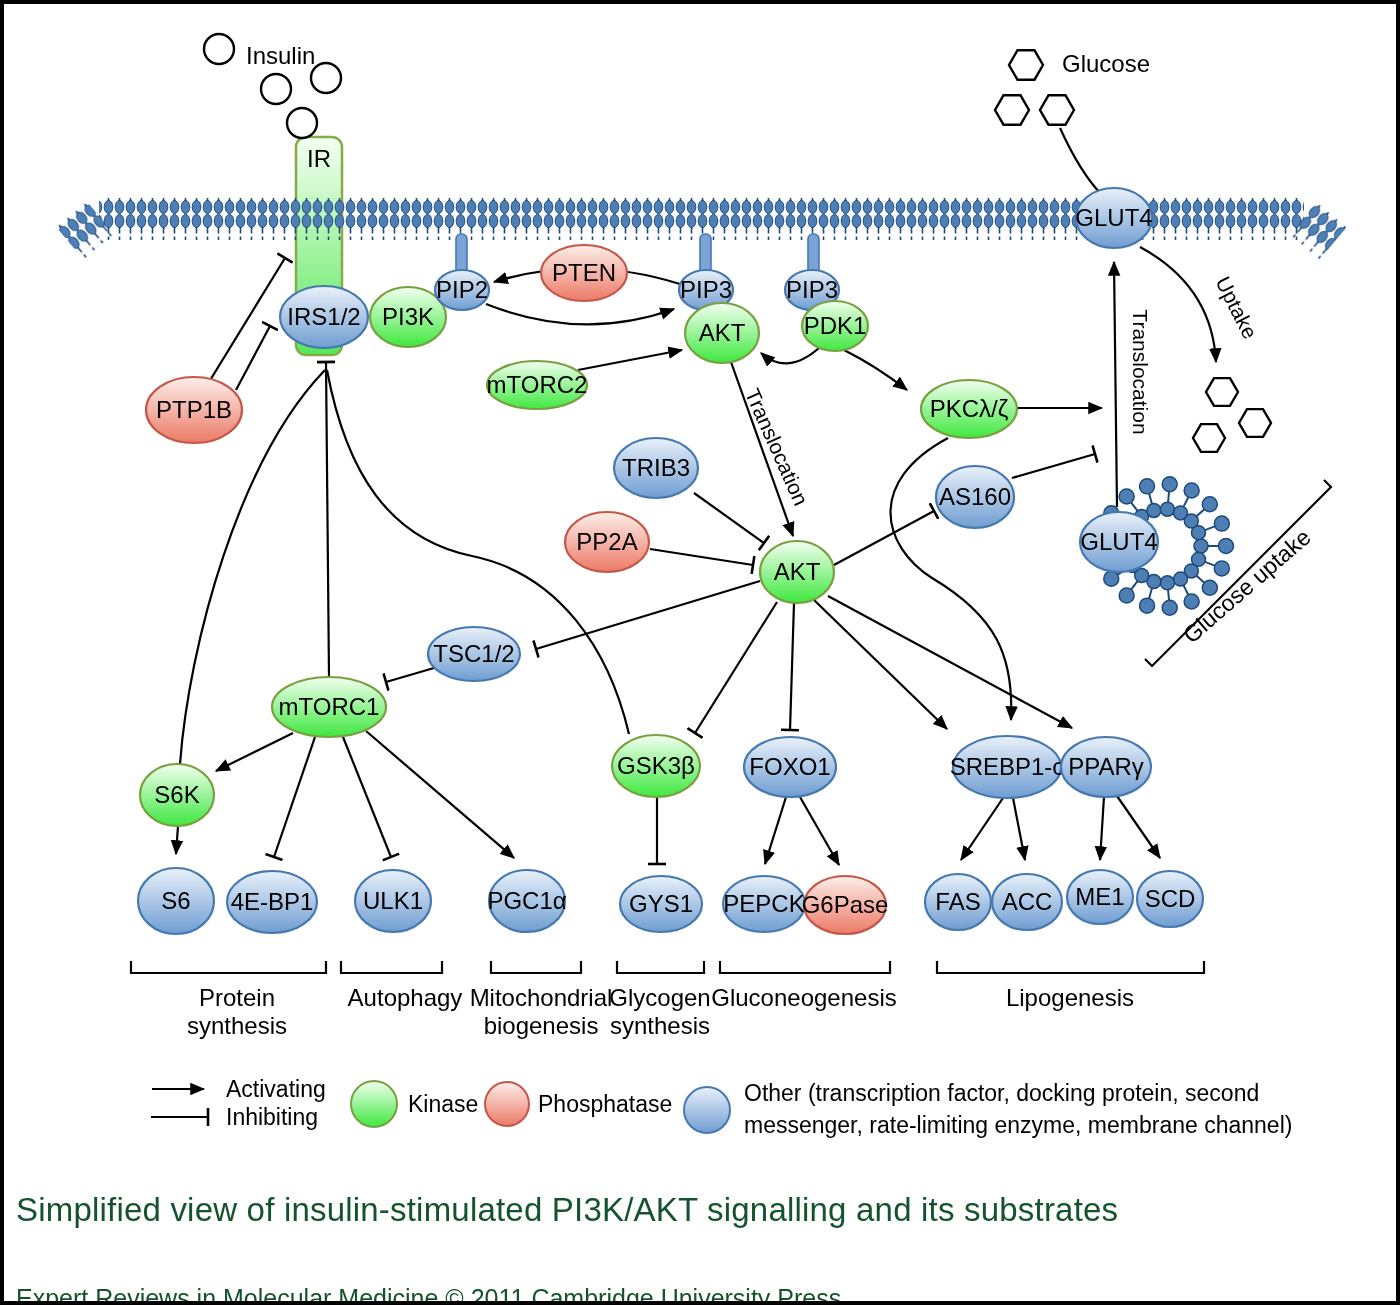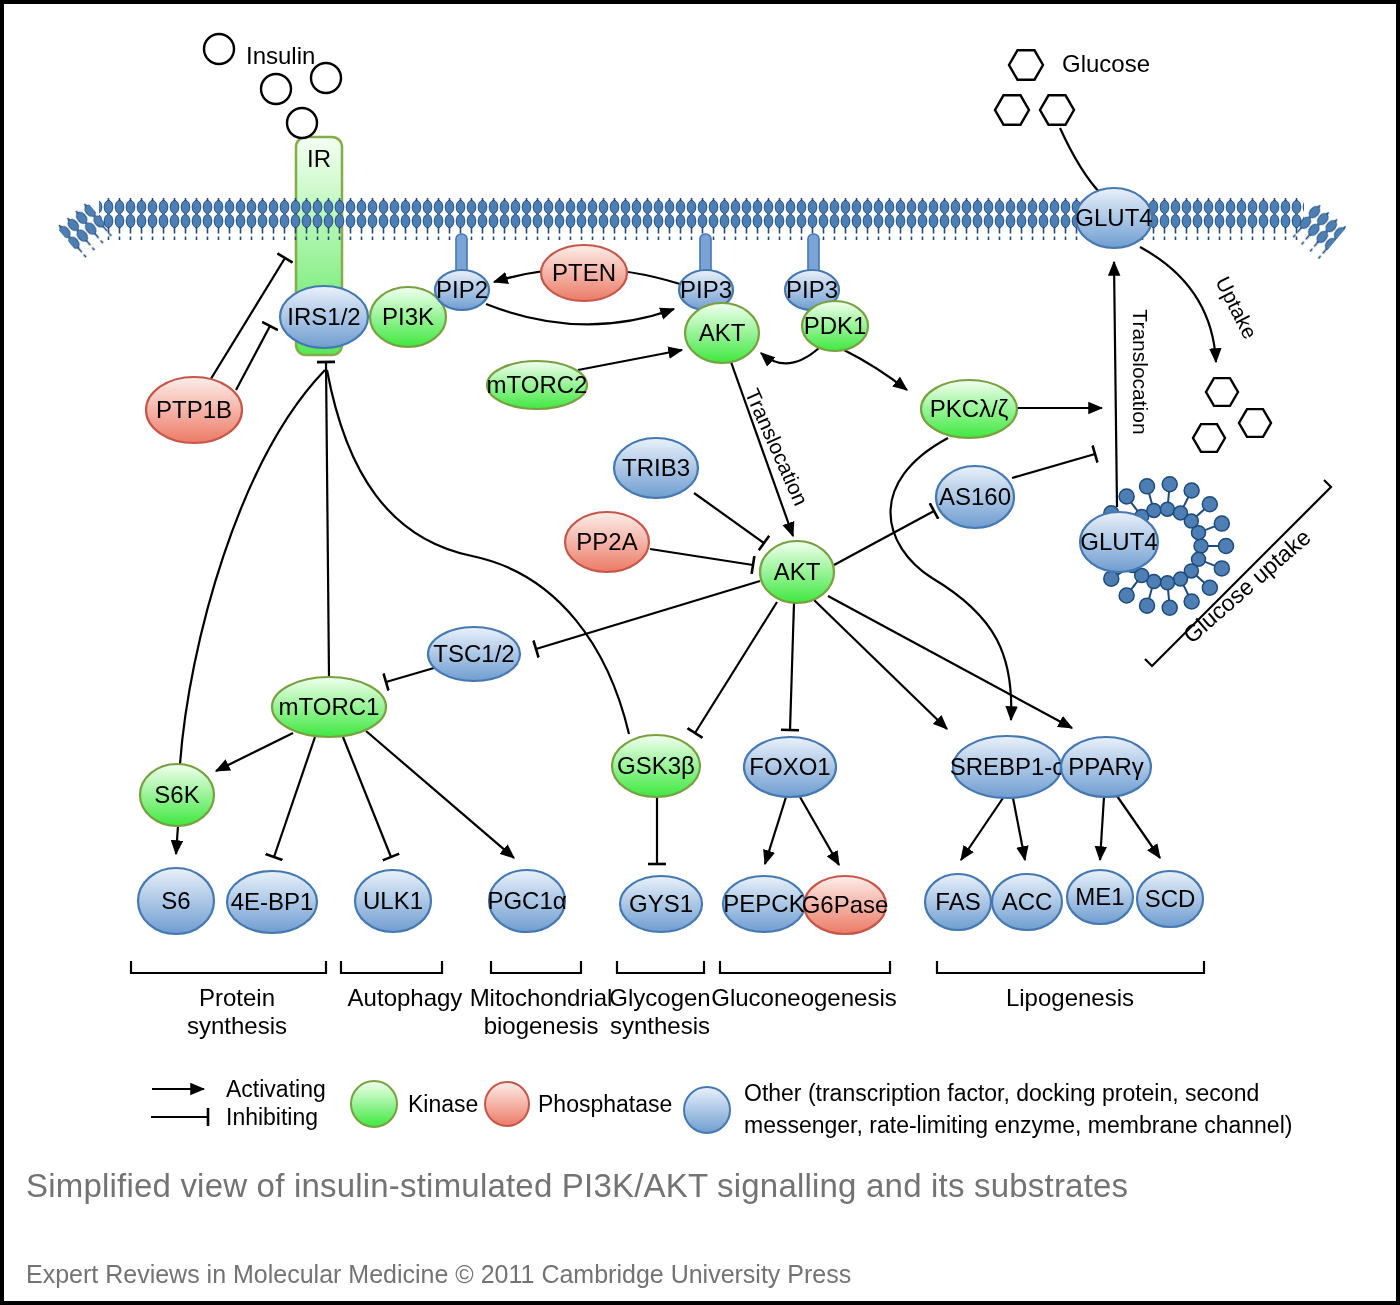--- a/index.html
+++ b/index.html
@@ -2,21 +2,21 @@
 <html><head>
 <meta charset="utf-8">
 <style>
   html,body{margin:0;padding:0;background:#888;}
   #figure{
     position:relative;width:1400px;height:1305px;background:#ffffff;
     border:4px solid #000;box-sizing:border-box;overflow:hidden;
     font-family:"Liberation Sans","DejaVu Sans",sans-serif;
   }
   svg{position:absolute;left:0;top:0;}
-  .caption{position:absolute;left:22px;color:#737373;}
+  .caption{position:absolute;left:12px;color:#14532d;margin-top:24px;}
   #cap-title{top:1160px;width:1340px;font-size:33px;line-height:44px;letter-spacing:.2px;}
   #cap-credit{top:1256px;width:1340px;font-size:25px;}
   text{fill:#000;}
 </style>
 </head>
 <body>
 
 <div id="figure">
   <svg id="diagram" width="1400" height="1150" viewBox="0 0 1400 1150">
       <defs>

